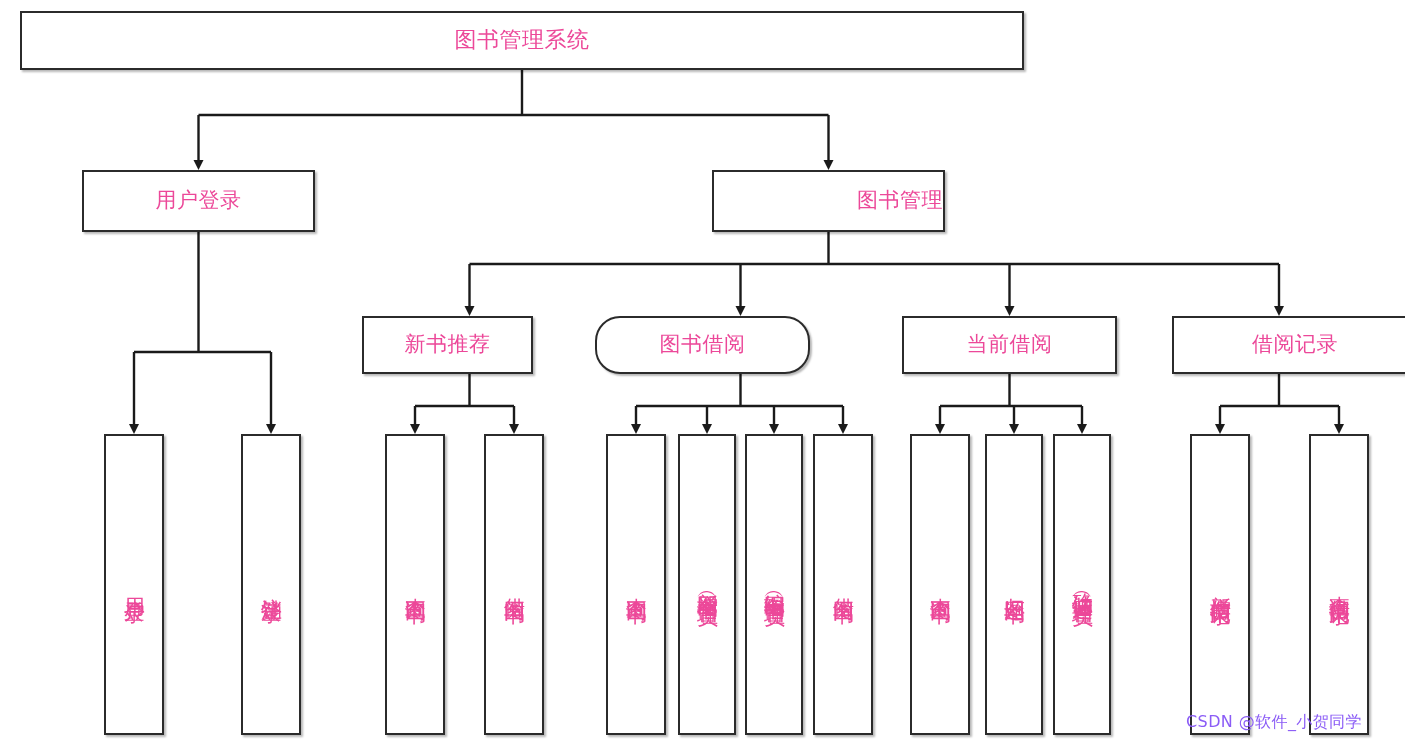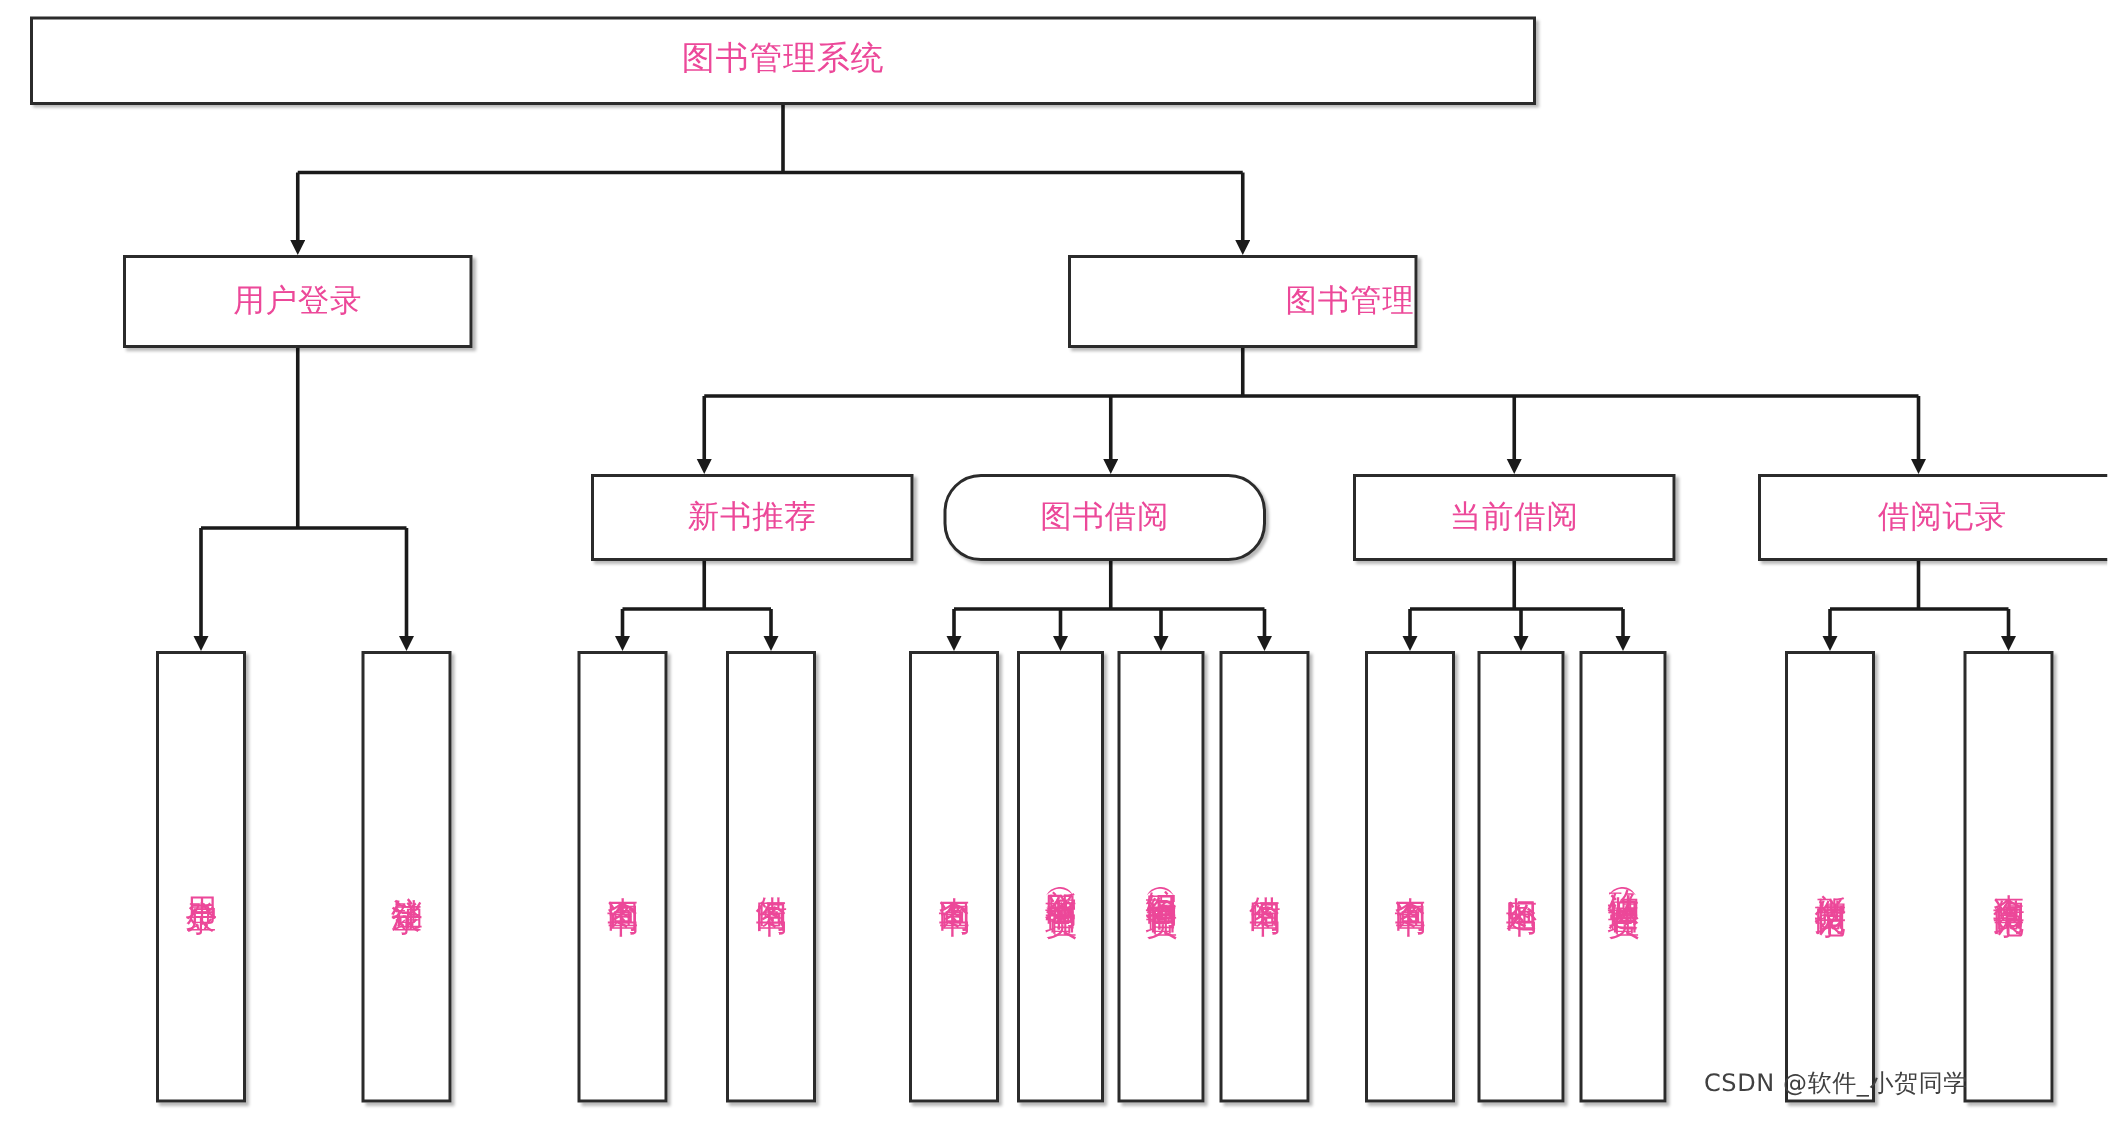--- a/index.html
+++ b/index.html
@@ -6,21 +6,21 @@
   body{font-family:"DejaVu Sans","Liberation Sans",sans-serif;}
   #stage{position:relative;width:1405px;height:747px;background:#ffffff;overflow:hidden;}
   #wires{position:absolute;left:0;top:0;width:1405px;height:747px;}
   .node{position:absolute;box-sizing:border-box;background:#ffffff;
         border:2px solid #2b2b2b;display:flex;align-items:center;justify-content:center;
         box-shadow:2px 2px 2px rgba(0,0,0,.28);}
   .node .lbl{color:#ec4899;font-size:21px;line-height:1.12;letter-spacing:.5px;white-space:pre;text-align:center;}
   .node.root .lbl{font-size:22px;}
   .leaf .lbl{writing-mode:vertical-rl;text-orientation:upright;
              font-size:21px;line-height:1.18;letter-spacing:2px;white-space:pre;}
-  .watermark{position:absolute;left:1136px;top:712px;color:#404040;font-size:16px;
+  .watermark{position:absolute;left:1186px;top:712px;color:#8b5cf6;font-size:16px;
              letter-spacing:.4px;white-space:nowrap;}
 </style>
 </head>
 <body>
 
 <div id="stage">
 
   <svg id="wires" viewBox="0 0 1405 747" xmlns="http://www.w3.org/2000/svg">
     <defs>
       <marker id="ah" markerWidth="11" markerHeight="11" refX="1" refY="5" orient="auto" markerUnits="userSpaceOnUse">
@@ -60,24 +60,24 @@
   <div id="node-layer">
       <div class="node root" style="left: 20px; top: 11px; width: 1004px; height: 59px;">
         <span class="lbl">图书管理系统</span>
       </div>
       <div class="node level2" style="left: 82px; top: 170px; width: 233px; height: 62px;">
         <span class="lbl">用户登录</span>
       </div>
       <div class="node level2" style="left: 712px; top: 170px; width: 233px; height: 62px; justify-content: flex-end;">
         <span class="lbl">图书管理</span>
       </div>
-      <div class="node level3" style="left: 362px; top: 316px; width: 215px; height: 58px; margin-left: 32px;">
+      <div class="node level3" style="left: 362px; top: 316px; width: 171px; height: 58px;">
         <span class="lbl">新书推荐</span>
       </div>
-      <div class="node level3" style="left: 629px; top: 316px; width: 215px; height: 58px; border-radius: 25px;">
+      <div class="node level3" style="left: 595px; top: 316px; width: 215px; height: 58px; border-radius: 25px;">
         <span class="lbl">图书借阅</span>
       </div>
       <div class="node level3" style="left: 902px; top: 316px; width: 215px; height: 58px;">
         <span class="lbl">当前借阅</span>
       </div>
       <div class="node level3" style="left: 1172px; top: 316px; width: 246px; height: 58px;">
         <span class="lbl">借阅记录</span>
       </div>
       <div class="node leaf" style="left: 104px; top: 434px; width: 60px; height: 301px;">
         <span class="lbl">用户登录</span>

